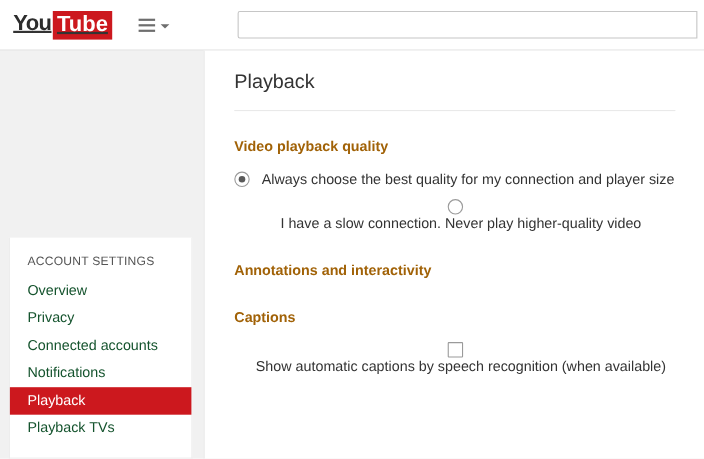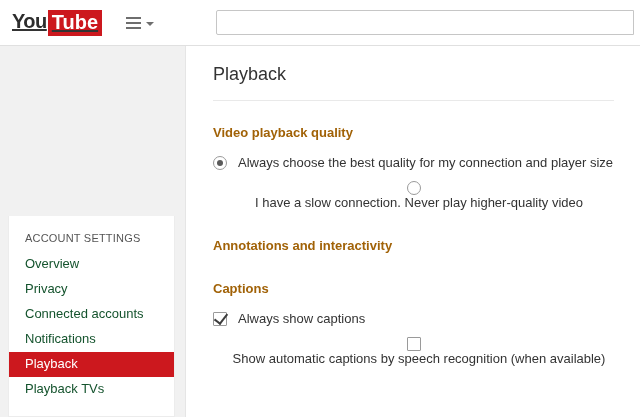--- a/index.html
+++ b/index.html
@@ -222,24 +222,20 @@
       </div>
     </div>
 
     <div class="section">
       <div class="section-heading">Annotations and interactivity</div>
     </div>
 
     <div class="section">
       <div class="section-heading">Captions</div>
       <div class="option-row">
-        <span class="checkbox checked"></span>
-        <span class="option-label">Always show captions</span>
-      </div>
-      <div class="option-row">
         <span class="checkbox"></span>
         <span class="option-label">Show automatic captions by speech recognition (when available)</span>
       </div>
     </div>
 
   </div>
 
 </div>
 
 </body></html>

